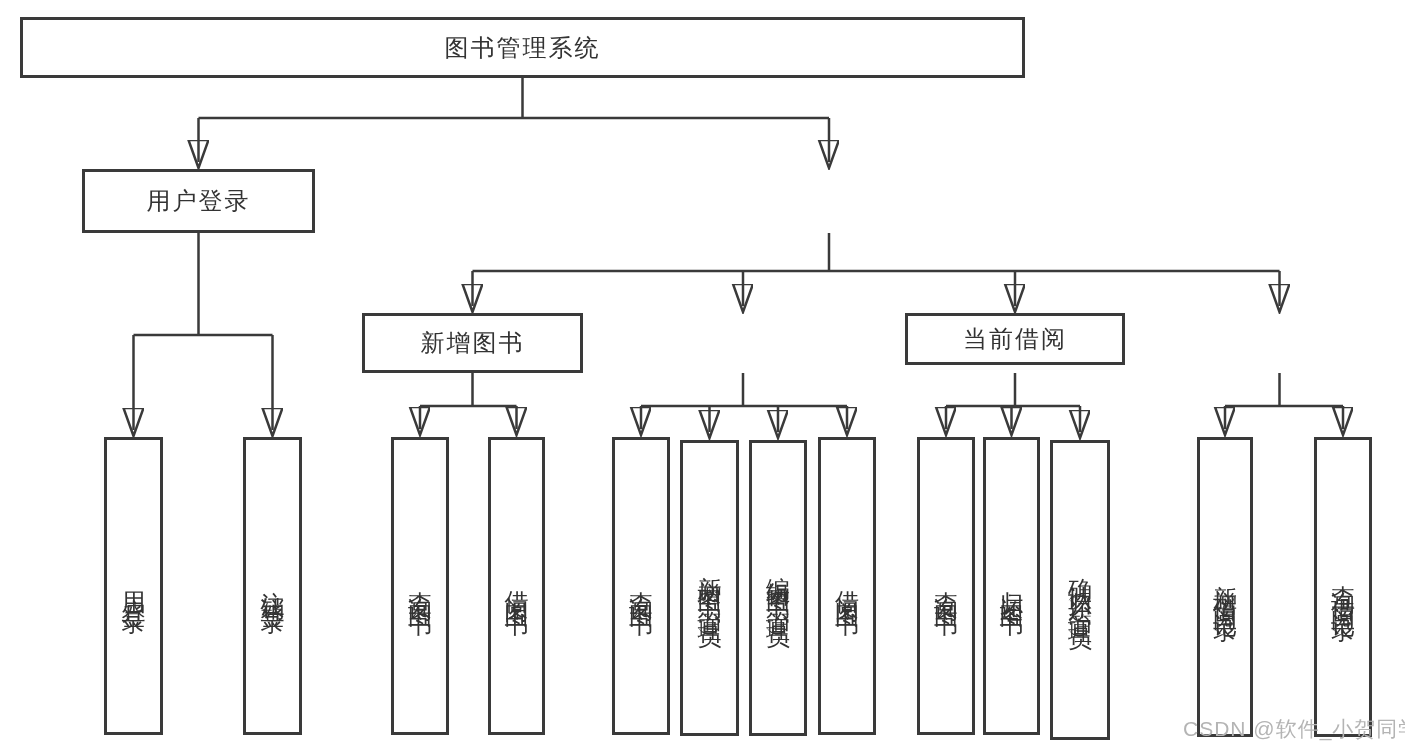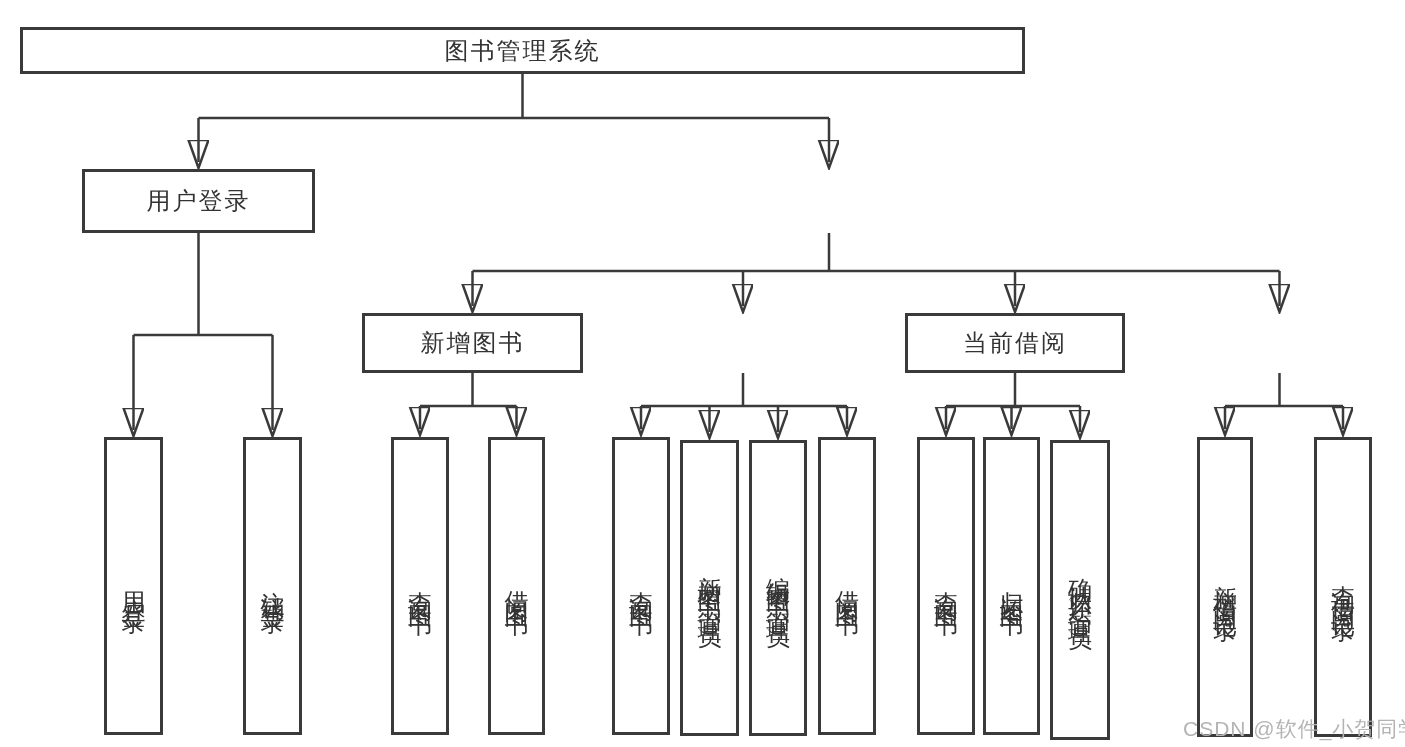--- a/index.html
+++ b/index.html
@@ -63,32 +63,32 @@
     <path d="M1015,373 V406 M946,406 H1080"></path>
     <line x1="946" y1="406" x2="946" y2="429" marker-end="url(#arw)"></line>
     <line x1="1011.5" y1="406" x2="1011.5" y2="429" marker-end="url(#arw)"></line>
     <line x1="1080" y1="406" x2="1080" y2="432" marker-end="url(#arw)"></line>
 
     <path d="M1279.5,373 V406 M1225,406 H1343"></path>
     <line x1="1225" y1="406" x2="1225" y2="429" marker-end="url(#arw)"></line>
     <line x1="1343" y1="406" x2="1343" y2="429" marker-end="url(#arw)"></line>
   </svg>
 
-  <div class="node h-node" style="left:20px;top:27px;width:1005px;height:47px;font-family:Liberation Mono, monospace;">
+  <div class="node h-node" style="left:20px;top:17px;width:1005px;height:61px;font-family:Liberation Mono, monospace;">
     <span>图书管理系统</span>
   </div>
 
   <div class="node h-node" style="left:82px;top:169px;width:233px;height:64px;">
     <span>用户登录</span>
   </div>
 
   <div class="node h-node" style="left:362px;top:313px;width:221px;height:60px;">
     <span>新增图书</span>
   </div>
-  <div class="node h-node" style="left:905px;top:313px;width:220px;height:60px;">
+  <div class="node h-node" style="left:905px;top:313px;width:220px;height:52px;">
     <span>当前借阅</span>
   </div>
 
   <div class="node leaf" style="left:104px;top:437px;width:59px;height:298px;">
     <span>用户登录</span>
   </div>
   <div class="node leaf" style="left:243px;top:437px;width:59px;height:298px;">
     <span>注销登录</span>
   </div>
 

